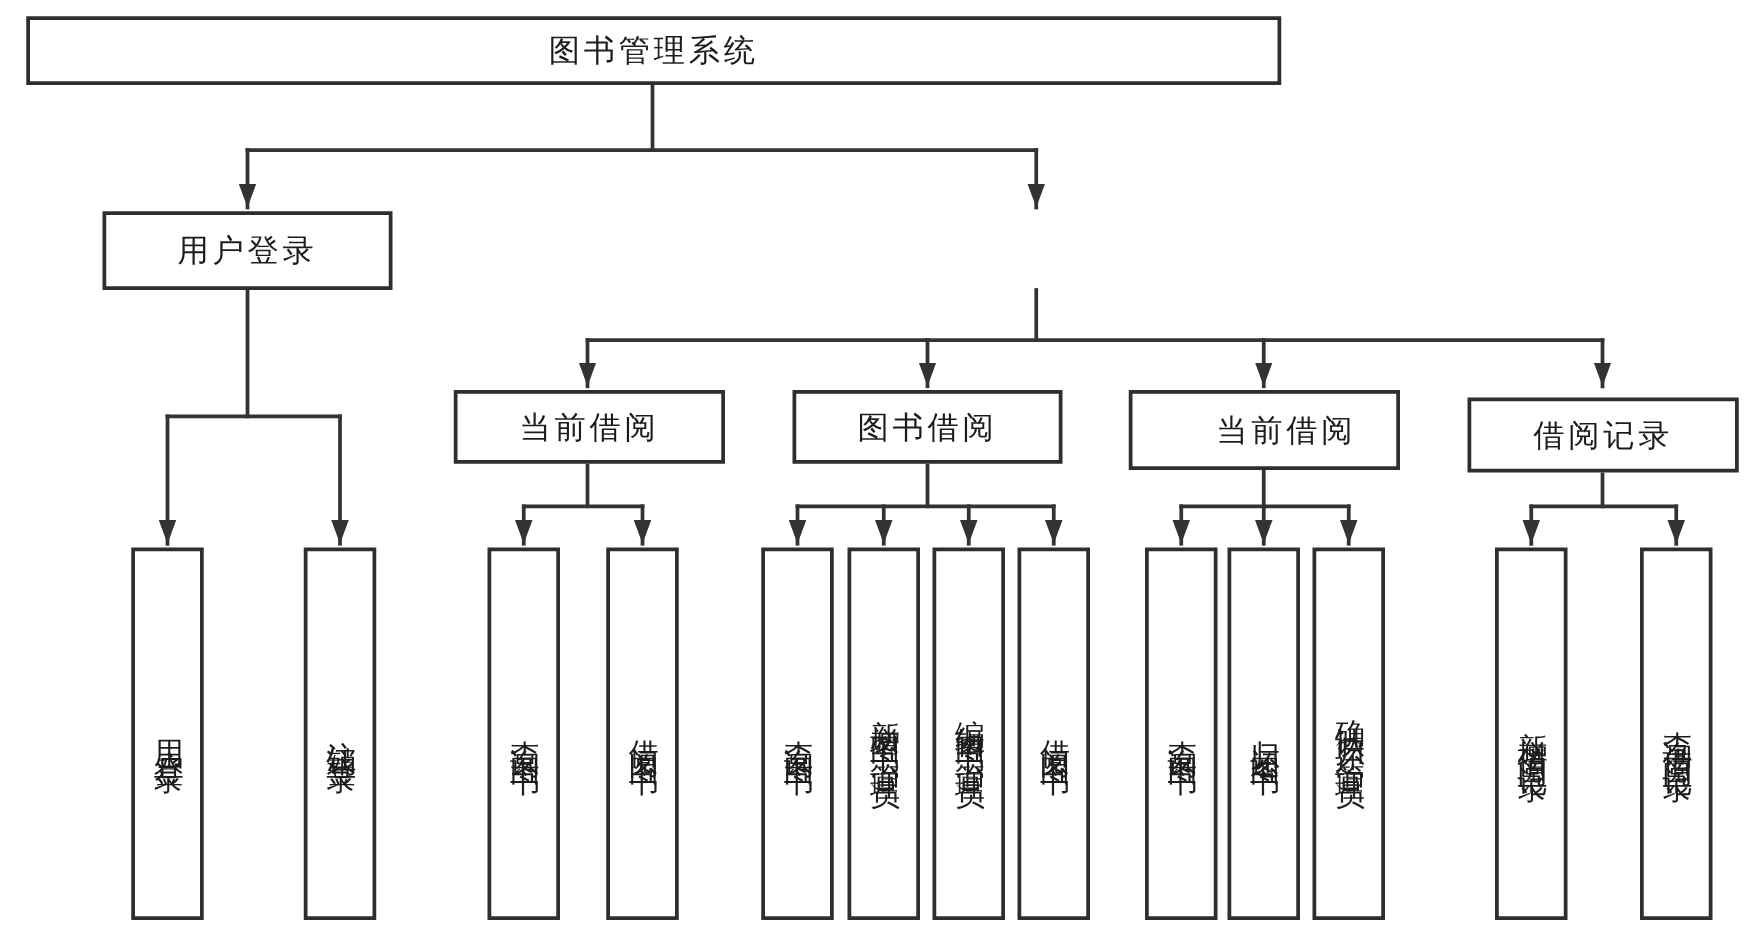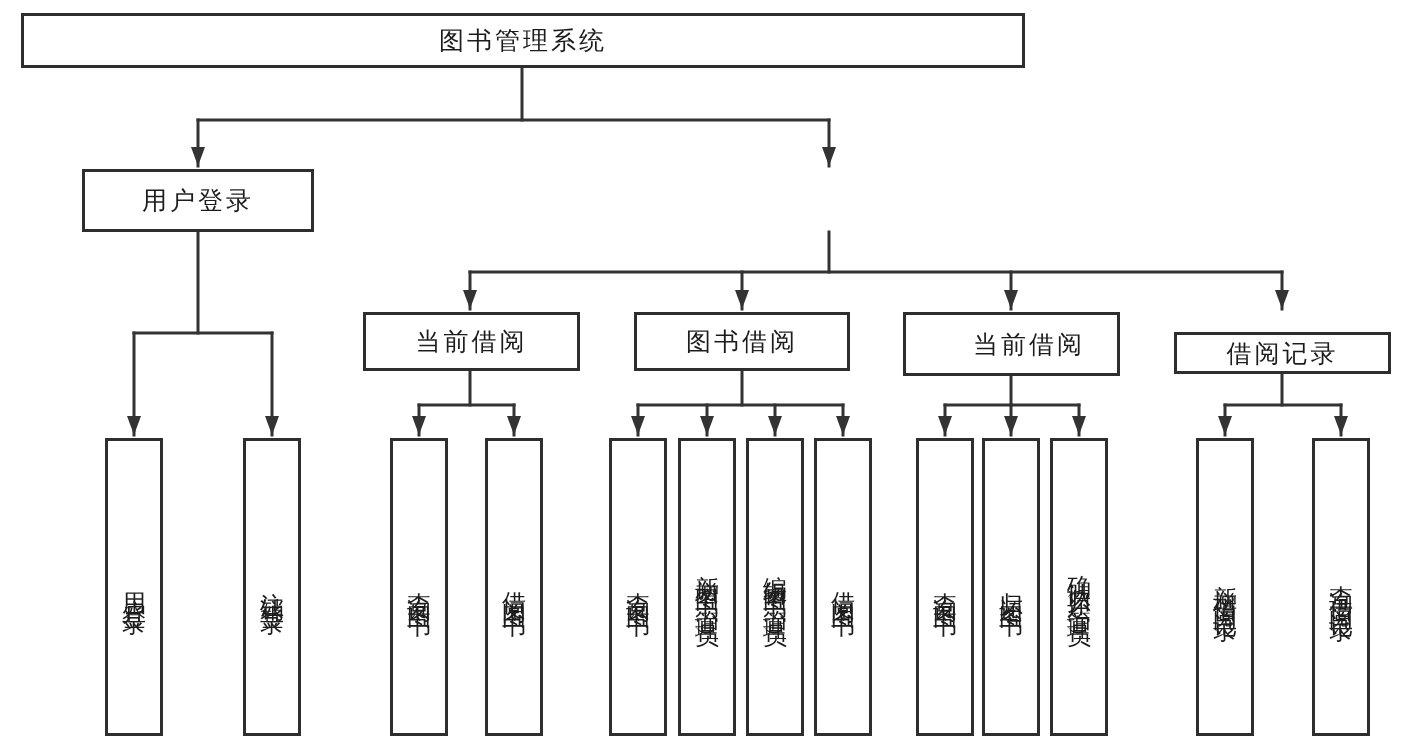--- a/index.html
+++ b/index.html
@@ -106,21 +106,21 @@
     </g>
   </svg>
 
   <div class="box h-box" style="left:21px; top:13px; width:1004px; height:55px;">图书管理系统</div>
 
   <div class="box h-box" style="left:82px; top:169px; width:232px; height:63px;">用户登录</div>
 
   <div class="box h-box" style="left:363px; top:312px; width:217px; height:59px;">当前借阅</div>
   <div class="box h-box" style="left:634px; top:312px; width:216px; height:59px;">图书借阅</div>
   <div class="box h-box" style="left:903px; top:312px; width:217px; height:64px;padding-left:35px;">当前借阅</div>
-  <div class="box h-box" style="left:1174px; top:332px; width:217px; height:42px;">借阅记录</div>
+  <div class="box h-box" style="left:1174px; top:318px; width:217px; height:60px;">借阅记录</div>
 
   <div class="box v-box" style="left:105px; top:438px; width:58px; height:298px;">用户登录</div>
   <div class="box v-box" style="left:243px; top:438px; width:58px; height:298px;">注销登录</div>
 
   <div class="box v-box" style="left:390px; top:438px; width:58px; height:298px;">查询图书</div>
   <div class="box v-box" style="left:485px; top:438px; width:58px; height:298px;">借阅图书</div>
 
   <div class="box v-box" style="left:609px; top:438px; width:58px; height:298px;">查询图书</div>
   <div class="box v-box" style="left:678px; top:438px; width:58px; height:298px;">新增图书（管理员）</div>
   <div class="box v-box" style="left:746px; top:438px; width:58px; height:298px;">编辑图书（管理员）</div>

